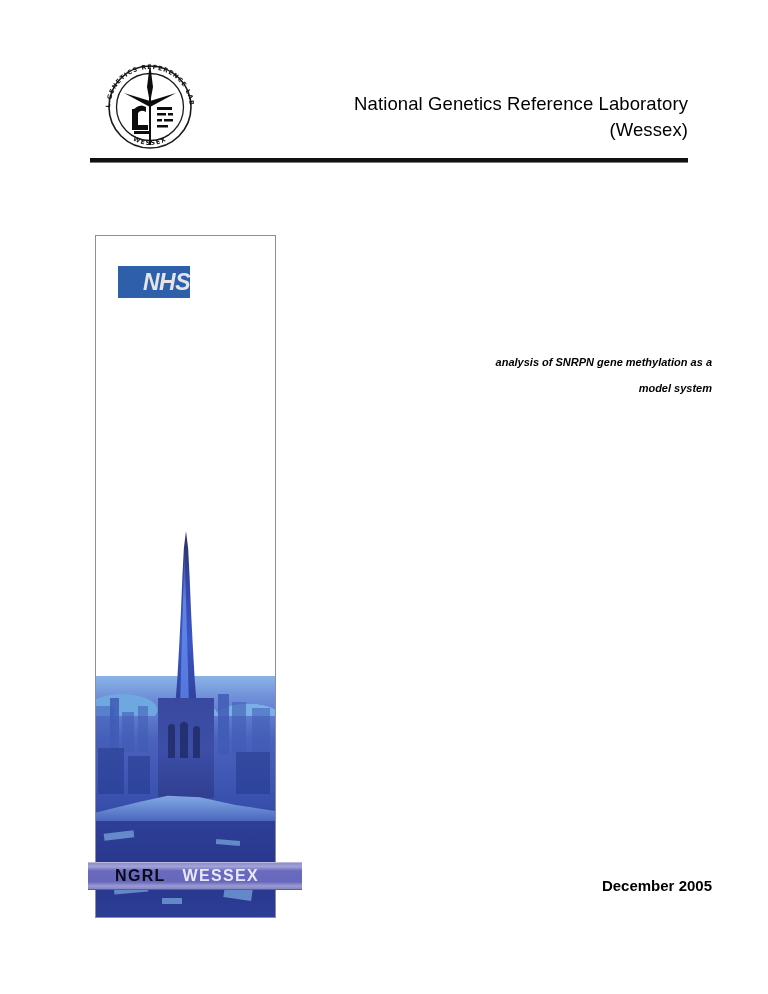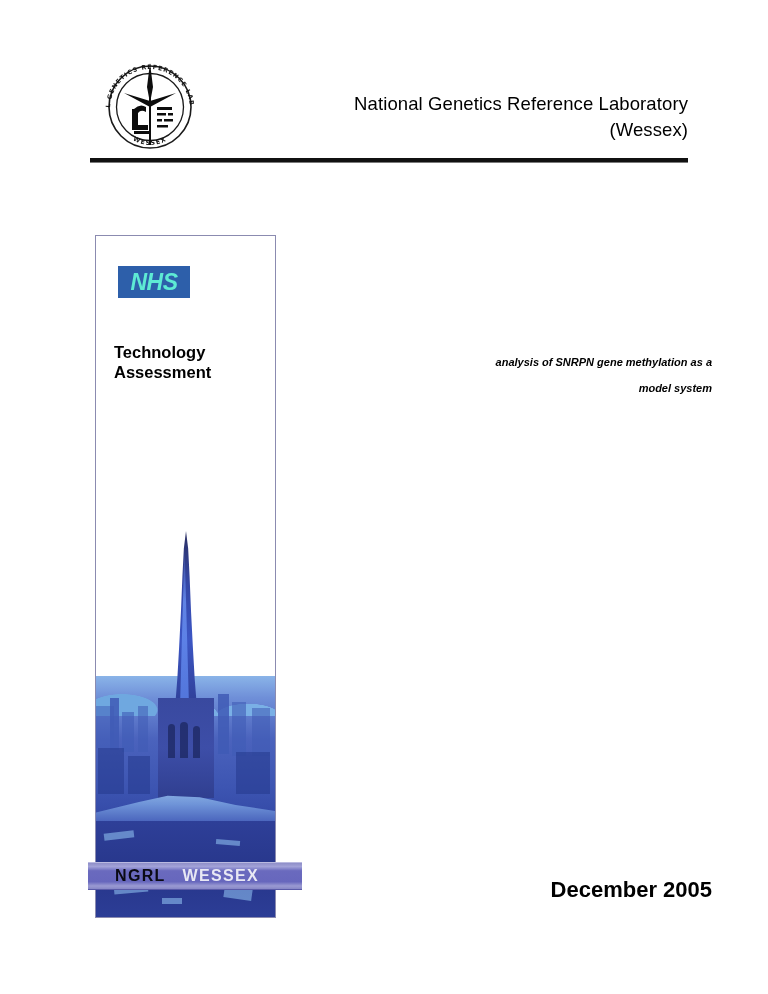--- a/index.html
+++ b/index.html
@@ -74,22 +74,22 @@
     background: #2d5faa;
     overflow: hidden;
   }
   #nhs-logo-text {
     position: absolute;
     left: 0;
     top: 0;
     width: 72px;
     height: 36px;
     line-height: 32px;
-    text-align: center;
-    color: #5eead4;
+    text-align: right;
+    color: #e5e5e5;
     font-family: "Liberation Sans", sans-serif;
     font-weight: 700;
     font-style: italic;
     font-size: 23px;
     letter-spacing: -0.5px;
   }
   #panel-heading {
     position: absolute;
     left: 18px;
     top: 106px;
@@ -254,21 +254,21 @@
     font-weight: 700;
     text-align: right;
     font-style: italic;
   }
 
   
   #doc-date {
     position: absolute;
     right: 56px;
     top: 877px;
-    font-size: 22px;
+    font-size: 15px;
     font-weight: 700;
     text-align: right;
   }
 </style>
 </head>
 <body>
 
 <div id="header">
 
   <div id="logo-seal">
@@ -343,22 +343,20 @@
     <div class="hilite" style="left:18px; top:648px; width:34px; height:9px;  transform:rotate(-5deg);"></div>
     <div class="hilite" style="left:128px;top:652px; width:28px; height:11px; transform:rotate(8deg);"></div>
     <div class="hilite" style="left:66px; top:662px; width:20px; height:6px;"></div>
     <div class="hilite" style="left:96px; top:628px; width:16px; height:5px;"></div>
   </div>
 
   <div id="nhs-logo">
     <span id="nhs-logo-text">NHS</span>
   </div>
 
-  <div id="panel-heading">Technology
-Assessment</div>
 </div>
 
 <div id="ngrl-banner">
   <div id="ngrl-banner-text">
     <span id="ngrl-word">NGRL</span>
     <span>&nbsp;</span>
     <span id="wessex-word">WESSEX</span>
   </div>
 </div>
 

